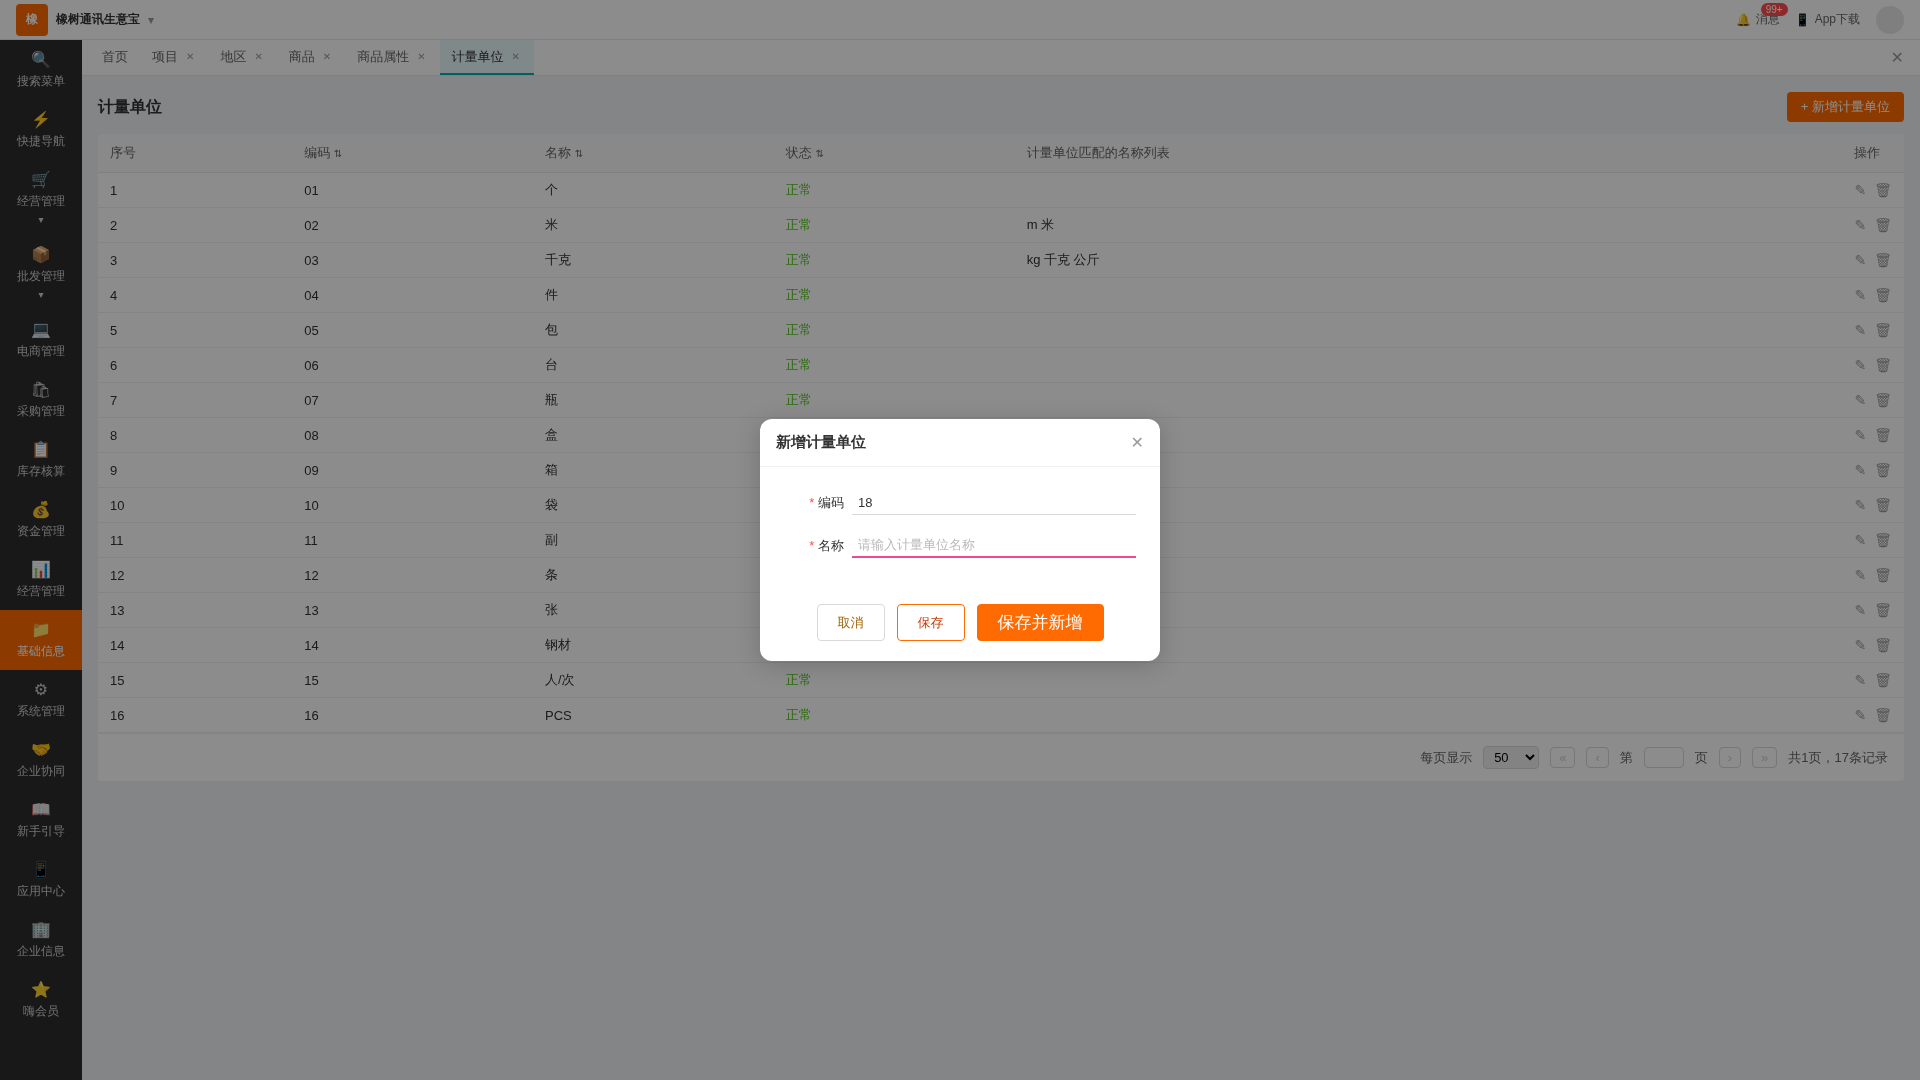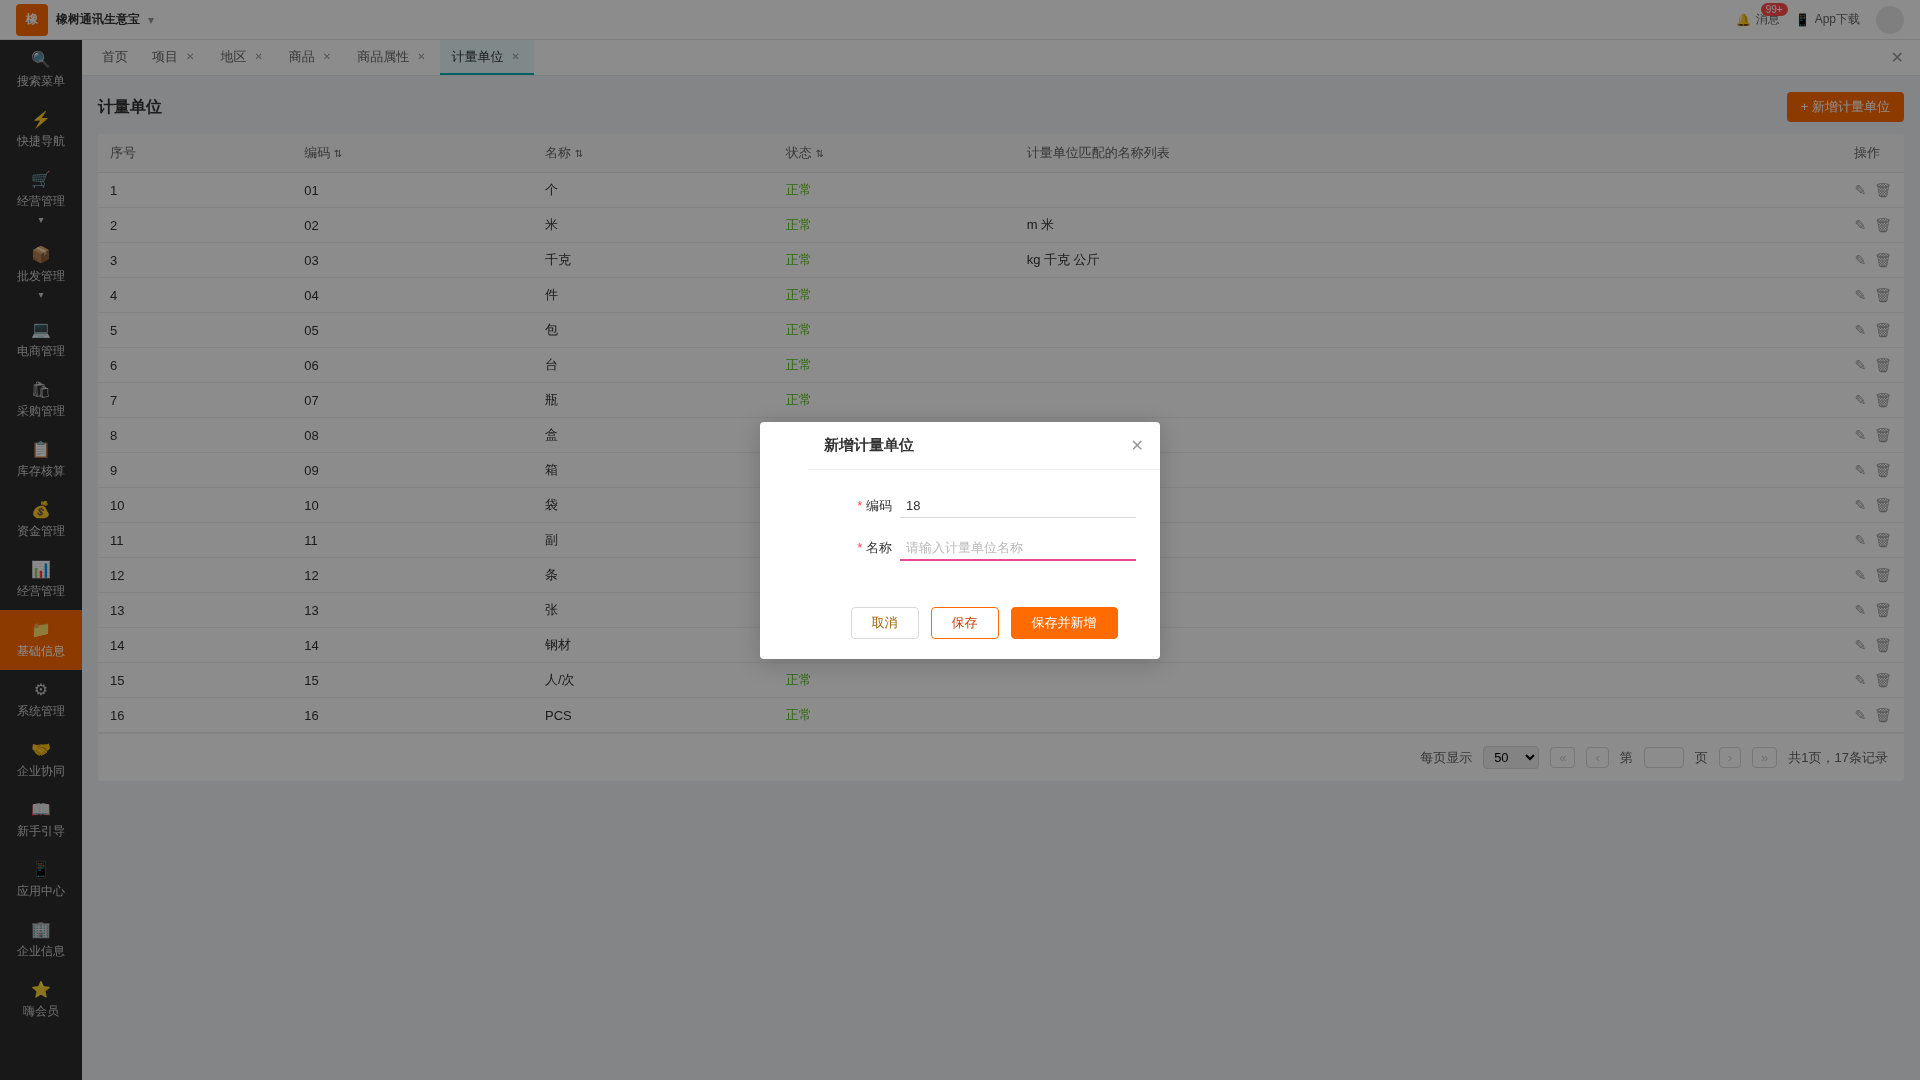--- a/index.html
+++ b/index.html
@@ -275,25 +275,24 @@
       background: rgba(0,0,0,0.45);
       z-index: 200;
       display: flex;
       align-items: center;
       justify-content: center;
     }
 
     
     .modal {
       background: #fff;
-      border-radius: 4px;
+      border-radius: 12px;
       width: 400px;
       box-shadow: 0 4px 24px rgba(0,0,0,0.18);
       overflow: hidden;
-      padding-left: 48px;
     }
     .modal-header {
       padding: 14px 16px;
       border-bottom: 1px solid #f0f0f0;
       display: flex;
       align-items: center;
       justify-content: space-between;
     }
     .modal-title {
       font-size: 15px;
@@ -361,21 +360,21 @@
       padding: 6px 20px;
       font-size: 13px;
       cursor: pointer;
     }
     .btn-save-new {
       background: #ff6b00;
       color: #fff;
       border: 1px solid #ff6b00;
       border-radius: 4px;
       padding: 6px 20px;
-      font-size: 13px;
+      font-size: 17px;
       cursor: pointer;
     }
   </style>
 </head>
 <body>
 
 <div class="top-header">
   <div class="logo-area">
     <div class="logo-icon">橡</div>
     <div class="logo-text">橡树通讯生意宝</div>

